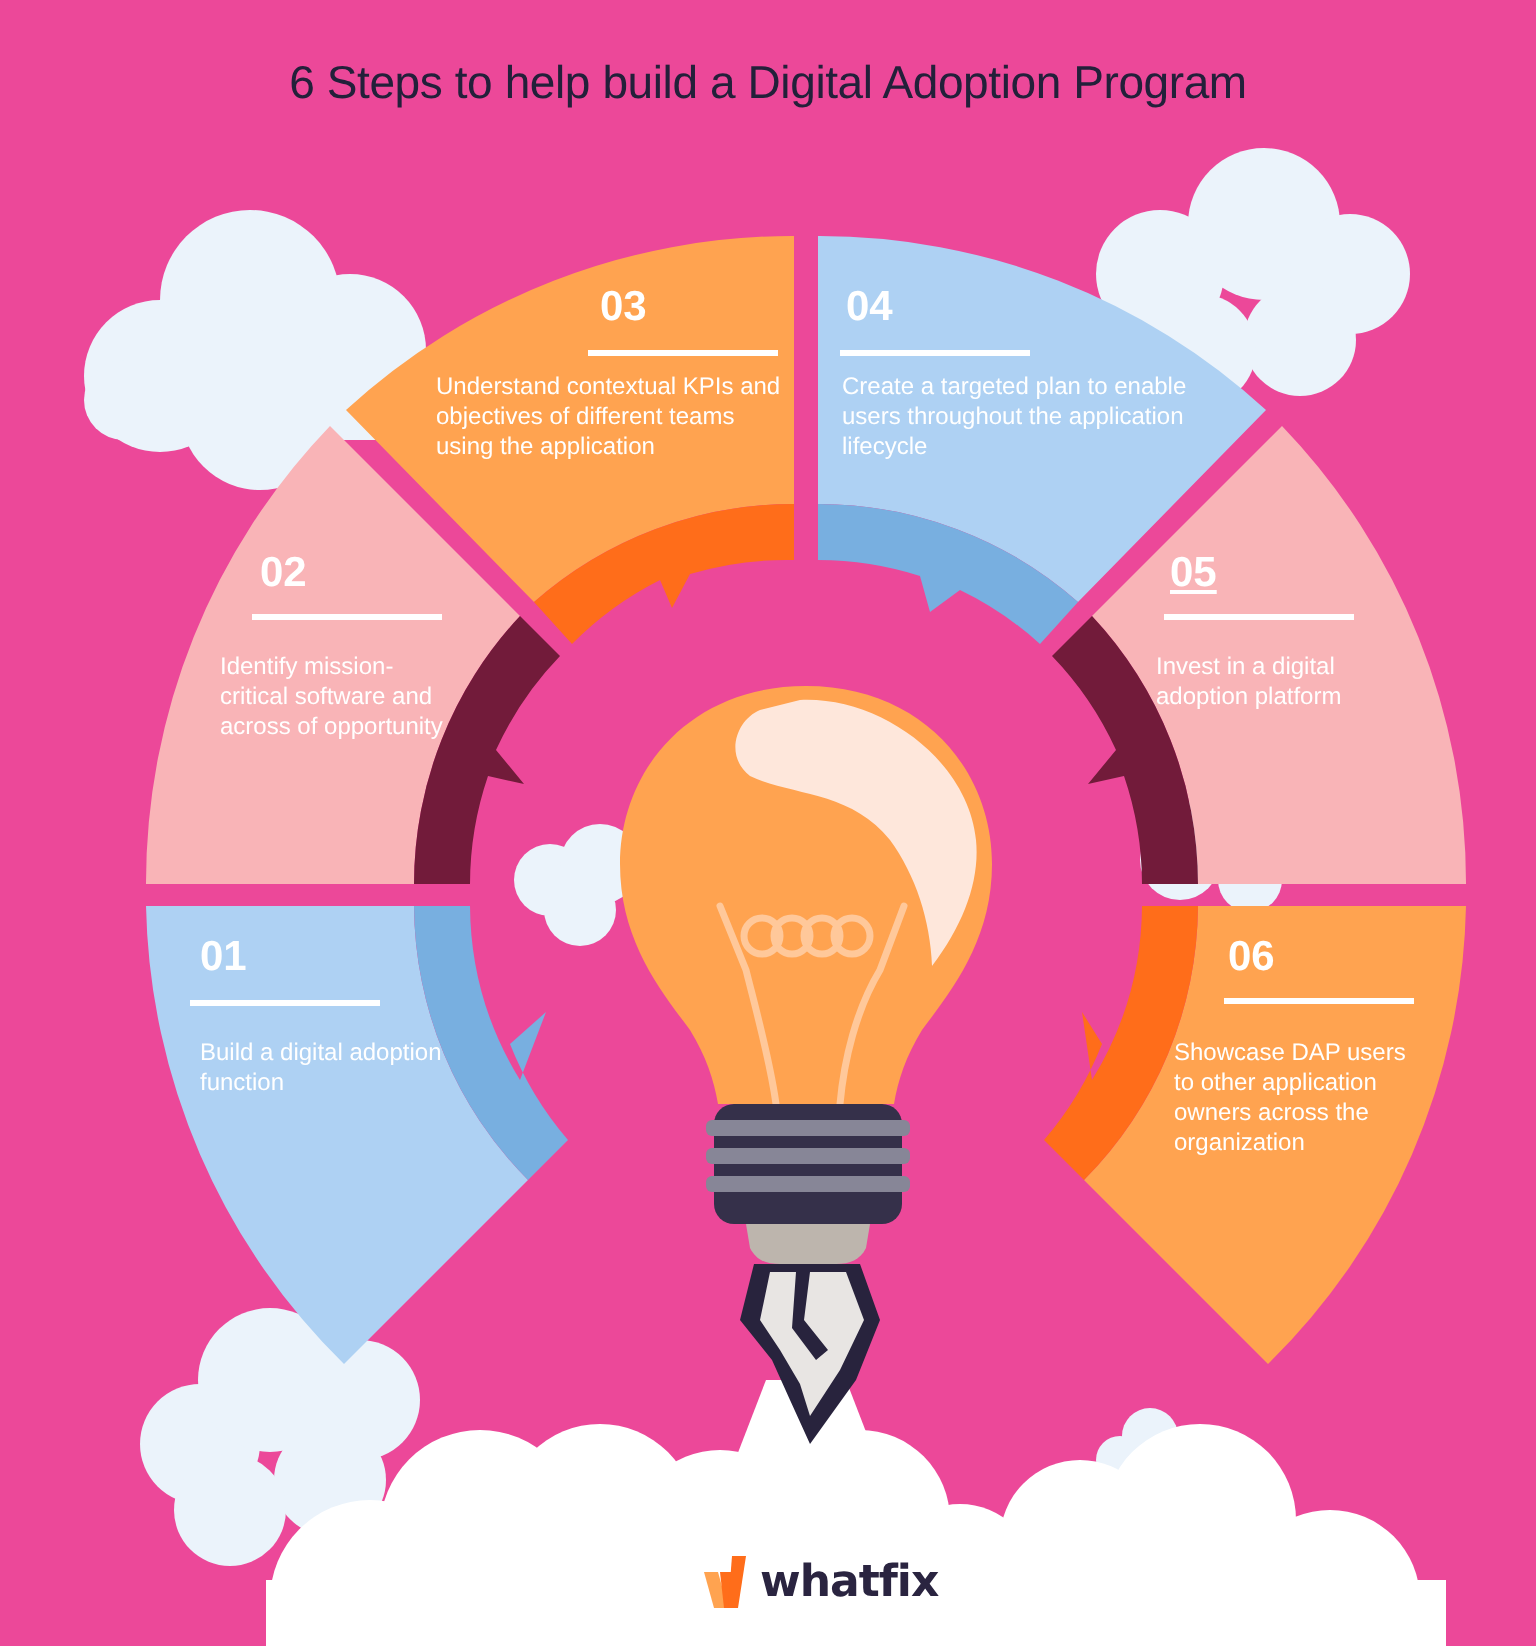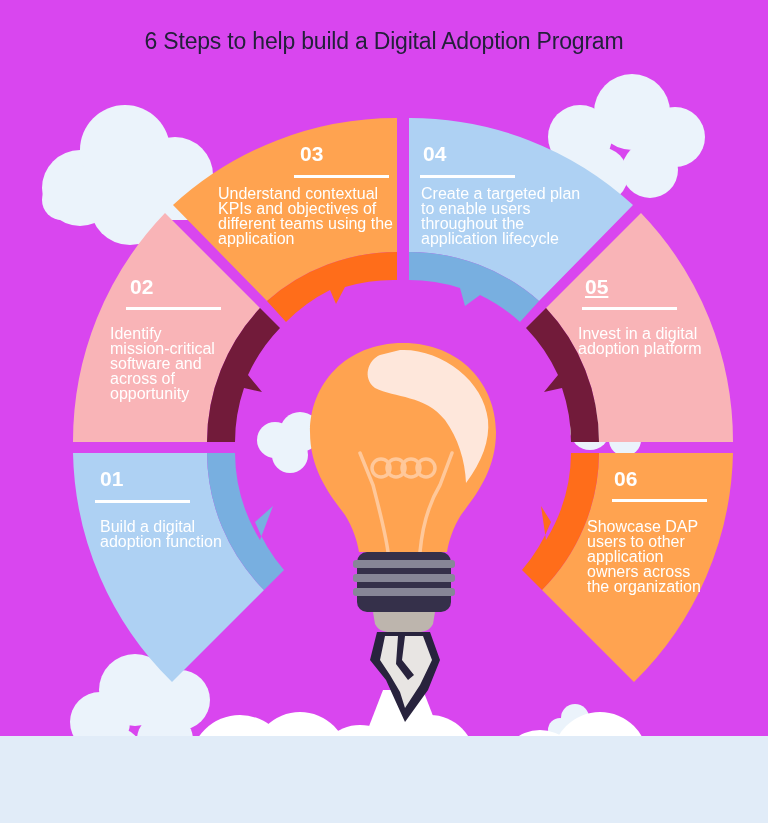--- a/index.html
+++ b/index.html
@@ -1,22 +1,22 @@
 <!DOCTYPE html>
 <html><head>
 <meta charset="utf-8">
 <style>
   html, body { margin: 0; padding: 0; }
   body { width: 768px; height: 823px; overflow: hidden; background: #e1ecf8; font-family: "Liberation Sans", sans-serif; }
-  .canvas { position: relative; width: 768px; height: 736px; overflow: hidden; background: #d946ef; }
+  .canvas { position: relative; width: 768px; height: 823px; overflow: hidden; background: #ec4899; }
   svg.bg { position: absolute; left: 0; top: 0; }
   .title { position: absolute; left: 0; top: 28px; width: 768px; text-align: center; font-size: 23px; color: #23203a; letter-spacing: -0.2px; }
   .num { position: absolute; color: #ffffff; font-weight: bold; font-size: 21px; line-height: 1; }
   .rule { position: absolute; height: 3px; background: #ffffff; }
-  .desc { position: absolute; color: #ffffff; font-size: 16px; line-height: 15px; }
+  .desc { position: absolute; color: #ffffff; font-size: 12px; line-height: 15px; }
   .logo { position: absolute; left: 352px; top: 776px; height: 30px; display: flex; align-items: center; }
   .logo-text { font-family: "DejaVu Sans", sans-serif; font-weight: bold; font-size: 22px; color: #2a2440; letter-spacing: -0.5px; margin-left: 2px; }
 </style>
 </head>
 <body>
 
 <div class="canvas">
 
   <svg class="bg" width="768" height="823" viewBox="0 0 768 823">
 

